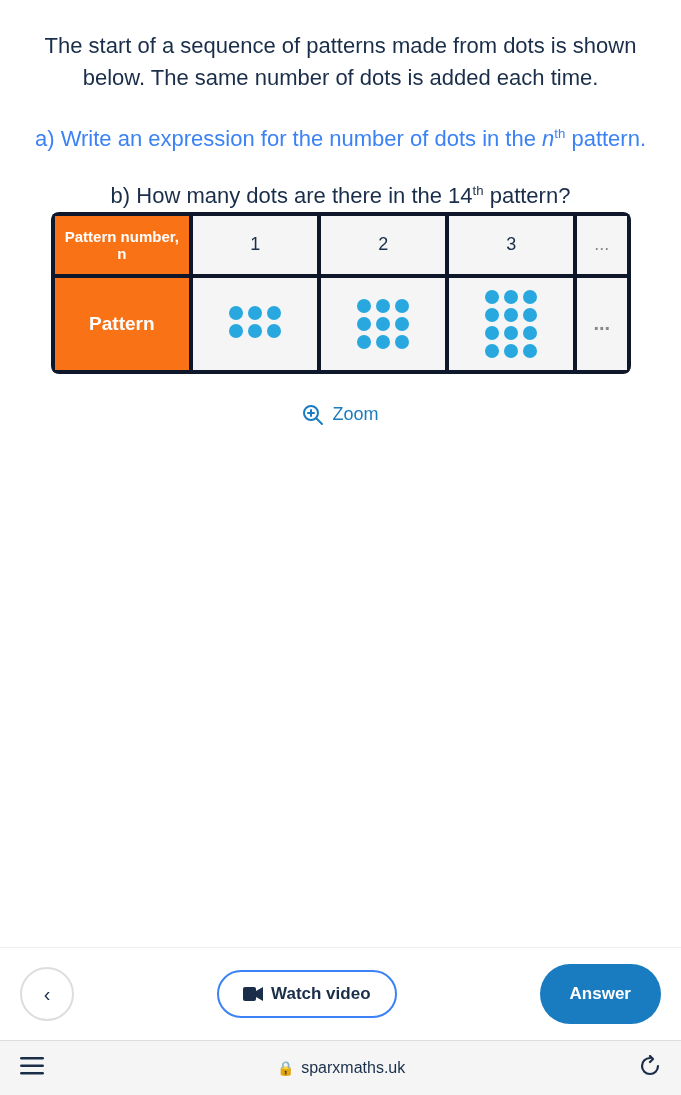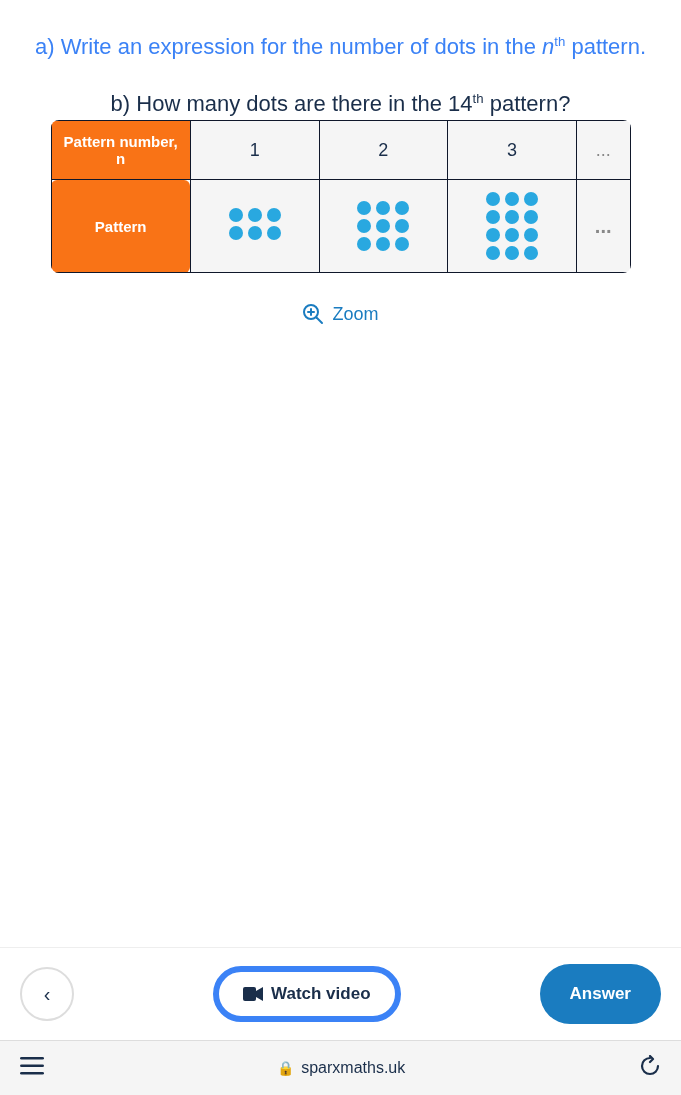--- a/index.html
+++ b/index.html
@@ -59,21 +59,21 @@
     }
 
     .pattern-table {
       width: 100%;
       border-collapse: collapse;
       border-radius: 8px;
       overflow: hidden;
     }
 
     .pattern-table td {
-      border: 1px solid #0f172a;
+      border: 4px solid #0f172a;
       text-align: center;
       vertical-align: middle;
       padding: 12px 8px;
     }
 
     .header-label {
       background: #f97316;
       color: #fff;
       font-weight: 600;
       font-size: 15px;
@@ -95,21 +95,21 @@
       font-size: 18px;
       color: #888;
       font-weight: 500;
       width: 50px;
     }
 
     .pattern-label-cell {
       background: #f97316;
       color: #fff;
       font-weight: 600;
-      font-size: 15px;
+      font-size: 19px;
       padding: 16px;
       border-radius: 6px;
     }
 
     .dots-cell {
       background: #f5f5f5;
       padding: 16px 10px;
     }
 
     .dot {
@@ -158,21 +158,21 @@
       justify-content: center;
       cursor: pointer;
       color: #1a2e4a;
       font-size: 20px;
     }
 
     .watch-video-btn {
       display: flex;
       align-items: center;
       gap: 8px;
-      border: 6px solid #3b82f6;
+      border: 2px solid #3b82f6;
       background: #fff;
       border-radius: 30px;
       padding: 12px 24px;
       font-size: 17px;
       font-weight: 600;
       color: #1a2e4a;
       cursor: pointer;
     }
 
     .answer-btn {
@@ -213,20 +213,21 @@
 
     .italic-n {
       font-style: italic;
     }
   </style>
 </head>
 <body>
 
 <div class="main-content">
 
+  <p class="question-text">The start of a sequence of patterns made from dots is shown below. The same number of dots is added each time.</p>
 
   <p class="part-a">
     <span>a)</span>
     <span> Write an expression for the number of dots in the <span class="italic-n">n</span><sup>th</sup> pattern.</span>
   </p>
 
   <p class="part-b">
     <span>b)</span>
     <span> How many dots are there in the 14<sup>th</sup> pattern?</span>
   </p>

